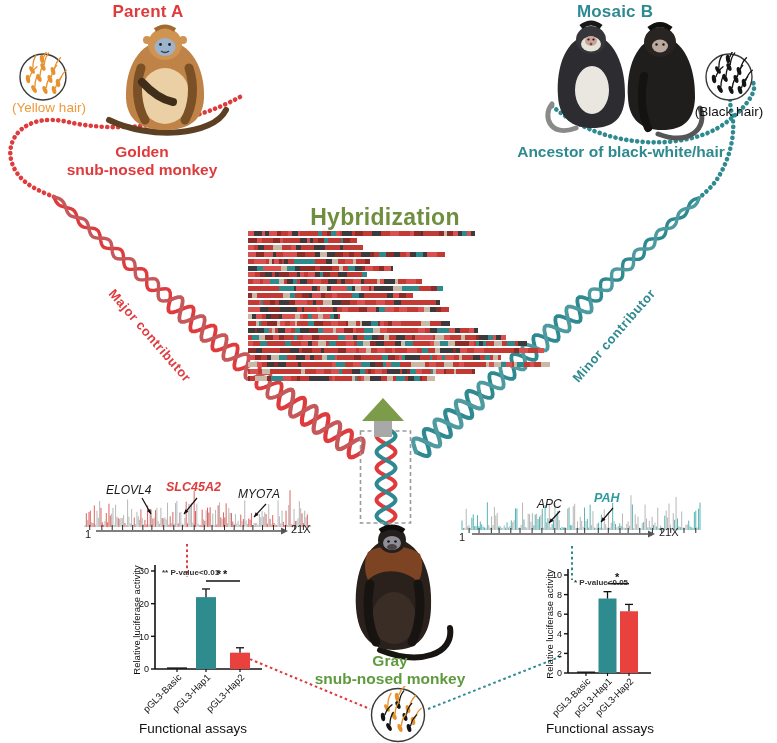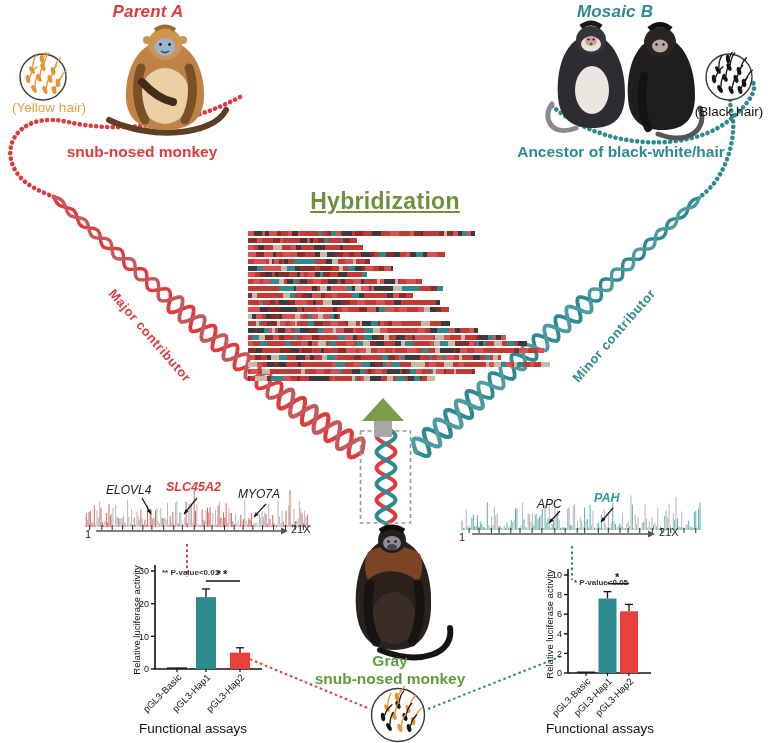--- a/index.html
+++ b/index.html
@@ -5,21 +5,21 @@
   html,body{margin:0;padding:0;background:#ffffff;}
   #fig{position:relative;width:777px;height:743px;background:#fff;overflow:hidden;
        font-family:"Liberation Sans",sans-serif;}
   .abs{position:absolute;}
   .ctr{text-align:center;}
   .red{color:#df3a3c;}
   .teal{color:#2e8a90;}
   .olive{color:#6f8f3f;}
   .green{color:#5f9a3e;}
   .orange{color:#ef9a3c;}
-  .parent-title{font-size:17px;font-weight:bold;letter-spacing:.2px;font-style:italic;}
+  .parent-title{font-size:17px;font-weight:bold;letter-spacing:.2px;}
   .species{font-size:15.5px;font-weight:bold;line-height:17.5px;}
   .hair-label{font-size:13.5px;}
   .hyb-title{font-size:23px;font-weight:bold;letter-spacing:.3px;}
   .caption{font-size:13.5px;color:#1c1c1c;}
   .contrib{font-size:13px;font-weight:600;letter-spacing:.6px;white-space:nowrap;}
   .gene{font-size:12px;font-style:italic;color:#1a1a1a;white-space:nowrap;}
   .gene.hl-red{color:#df3a3c;font-weight:bold;font-size:12.5px;}
   .gene.hl-teal{color:#2e9aa0;font-weight:bold;font-size:12.5px;}
   .axisnum{font-size:11px;color:#222;}
   .fa-label{font-size:13.5px;color:#111;}
@@ -1556,27 +1556,28 @@
       </div>
     </div>
 
   <div class="abs ctr parent-title red" style="left:98px;top:2px;width:100px;z-index:3;">Parent A</div>
   <div class="abs ctr parent-title teal" style="left:565px;top:2px;width:100px;z-index:3;">Mosaic B</div>
 
   <div class="abs ctr hair-label orange" style="left:-4px;top:100px;width:106px;z-index:3;">(Yellow hair)</div>
   <div class="abs ctr hair-label" style="left:679px;top:104px;width:100px;color:#111;z-index:3;">(Black hair)</div>
 
   <div class="abs ctr species red" style="left:42px;top:143px;width:200px;z-index:3;">
+    <div>Golden</div>
     <div>snub-nosed monkey</div>
   </div>
   <div class="abs ctr species teal" style="left:494px;top:143px;width:254px;z-index:3;">
     <div>Ancestor of black-white/hair</div>
   </div>
 
-  <div class="abs ctr hyb-title olive" style="left:285px;top:188px;width:200px;z-index:3;text-decoration:underline;">Hybridization</div>
+  <div class="abs ctr hyb-title olive" style="left:285px;top:204px;width:200px;z-index:3;">Hybridization</div>
 
   <div class="abs ctr contrib red" style="left:88px;top:328px;width:124px;transform:rotate(49deg);z-index:3;">Major contributor</div>
   <div class="abs ctr contrib teal" style="left:552px;top:328px;width:124px;transform:rotate(-49deg);z-index:3;">Minor contributor</div>
 
   <div class="abs gene" style="left:106px;top:483px;z-index:3;">ELOVL4</div>
   <div class="abs gene hl-red" style="left:166px;top:480px;z-index:3;">SLC45A2</div>
   <div class="abs gene" style="left:238px;top:487px;z-index:3;">MYO7A</div>
   <div class="abs gene" style="left:537px;top:497px;z-index:3;">APC</div>
   <div class="abs gene hl-teal" style="left:594px;top:491px;z-index:3;">PAH</div>
 

